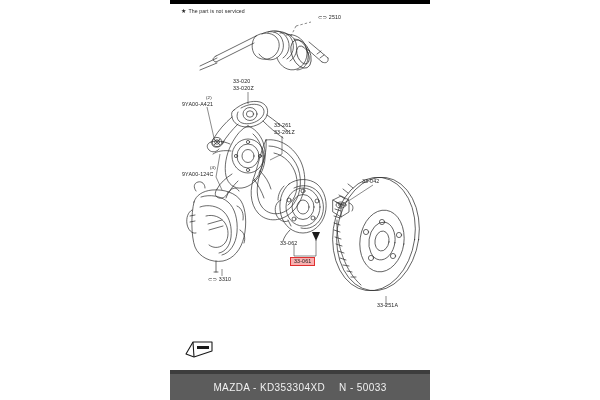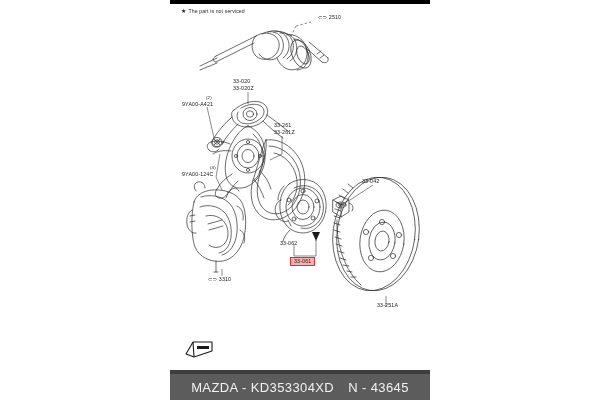--- a/index.html
+++ b/index.html
@@ -73,21 +73,21 @@
     left: 170px; top: 374px;
     width: 260px; height: 26px;
     background: #5c5c5c;
     display: flex;
     align-items: center;
     justify-content: center;
     gap: 14px;
   }
   .footer span {
     color: #f2f2f2;
-    font-size: 13px;
+    font-size: 10px;
     letter-spacing: .4px;
   }
   .footer-topline {
     position: absolute;
     left: 170px; top: 370px;
     width: 260px; height: 4px;
     background: #3d3d3d;
   }
 </style>
 </head>
@@ -331,16 +331,16 @@
     <span>3310</span>
   </div>
 
   <div class="lbl" style="left:377px; top:302px;">33-251A</div>
 
   <div class="lbl-hi" style="left:290px; top:257px;">33-061</div>
 
   <div class="footer-topline"></div>
   <div class="footer">
     <span>MAZDA - KD353304XD</span>
-    <span>N - 43645</span>
+    <span>N - 50033</span>
   </div>
 
 </div>
 
 </body></html>

